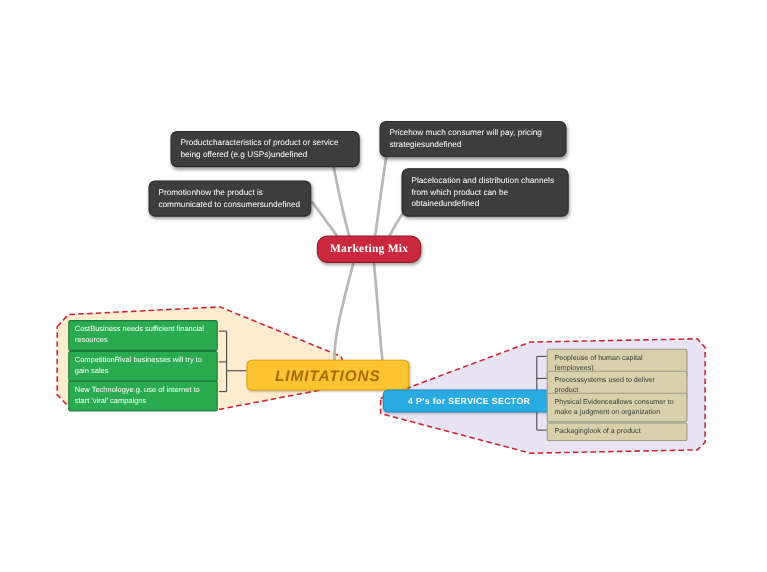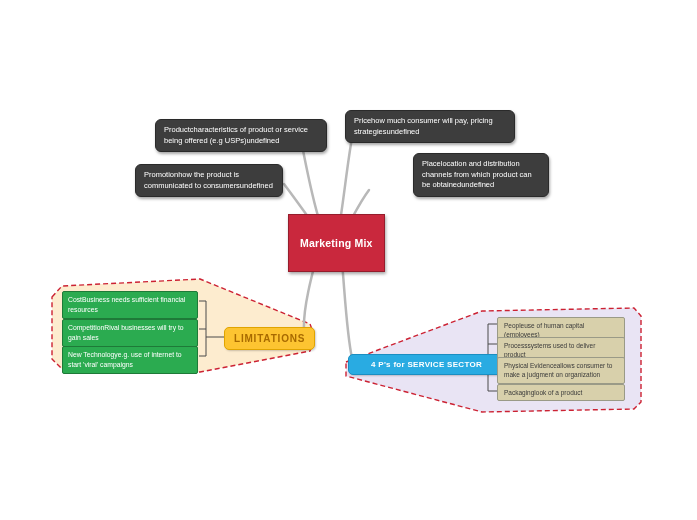--- a/index.html
+++ b/index.html
@@ -24,36 +24,38 @@
     padding:5px 8px;
     border-radius:6px;
     border:1px solid #2a2a2a;
     box-shadow:1px 2px 3px rgba(0,0,0,.35);
   }
   .root-node {
     background:var(--root-bg,#c9283d);
     color:#ffffff;
     font-weight:bold;
     font-size:10.5px;
-    padding:22px 11px;
-    border-radius:0;
+    padding:6px 11px;
+    border-radius:10px;
     border:1px solid #951d2c;
     box-shadow:1px 2px 3px rgba(0,0,0,.35);
     letter-spacing:.2px;
+    font-family:Liberation Serif, serif;
   }
   .limitations-node {
     background:var(--limitations-bg,#fdc431);
     color:var(--limitations-fg,#b06f00);
     font-weight:bold;
-    font-size:10px;
+    font-size:14px;
     letter-spacing:.8px;
-    padding:5px 9px;
+    padding:5px 25px;
     border-radius:5px;
     border:1px solid #e0a400;
     box-shadow:1px 1px 2px rgba(0,0,0,.2);
+    font-style:italic;
   }
   .blue-node {
     background:var(--blue-bg,#29abe2);
     color:#ffffff;
     font-weight:bold;
     font-size:8px;
     letter-spacing:.3px;
     padding:5px 22px;
     border-radius:5px;
     border:1px solid #1b8ec2;
@@ -116,21 +118,21 @@
       <path d="M 488,391 L 497,391"></path>
     </g>
   </svg>
 
   <div class="node dark-node" style="left:155px; top:119px; width:172px;">Productcharacteristics of product or service being offered (e.g USPs)undefined</div>
 
   <div class="node dark-node" style="left:345px; top:110px; width:170px;">Pricehow much consumer will pay, pricing strategiesundefined</div>
 
   <div class="node dark-node" style="left:135px; top:164px; width:148px;">Promotionhow the product is communicated to consumersundefined</div>
 
-  <div class="node dark-node" style="left:365px; top:153px; width:136px;margin-left:48px;">Placelocation and distribution channels from which product can be obtainedundefined</div>
+  <div class="node dark-node" style="left:365px; top:153px; width:152px;">Placelocation and distribution channels from which product can be obtainedundefined</div>
 
   <div class="node root-node" style="left:288px; top:214px;">Marketing Mix</div>
 
   <div class="node limitations-node" style="left:224px; top:327px;">LIMITATIONS</div>
 
   <div class="node green-node" style="left:62px; top:291px;">CostBusiness needs sufficient financial resources</div>
 
   <div class="node green-node" style="left:62px; top:319px;">CompetitionRival businesses will try to gain sales</div>
 
   <div class="node green-node" style="left:62px; top:346px;">New Technologye.g. use of internet to start 'viral' campaigns</div>

